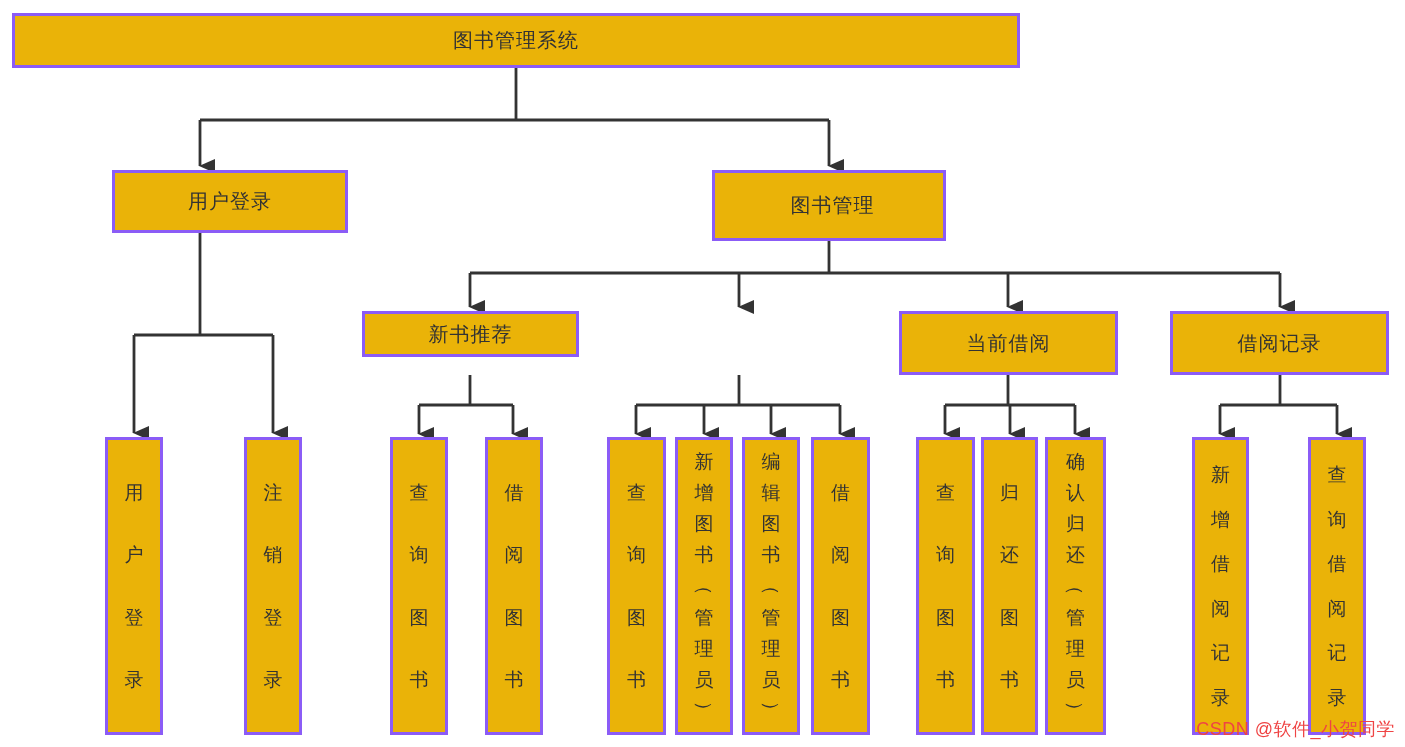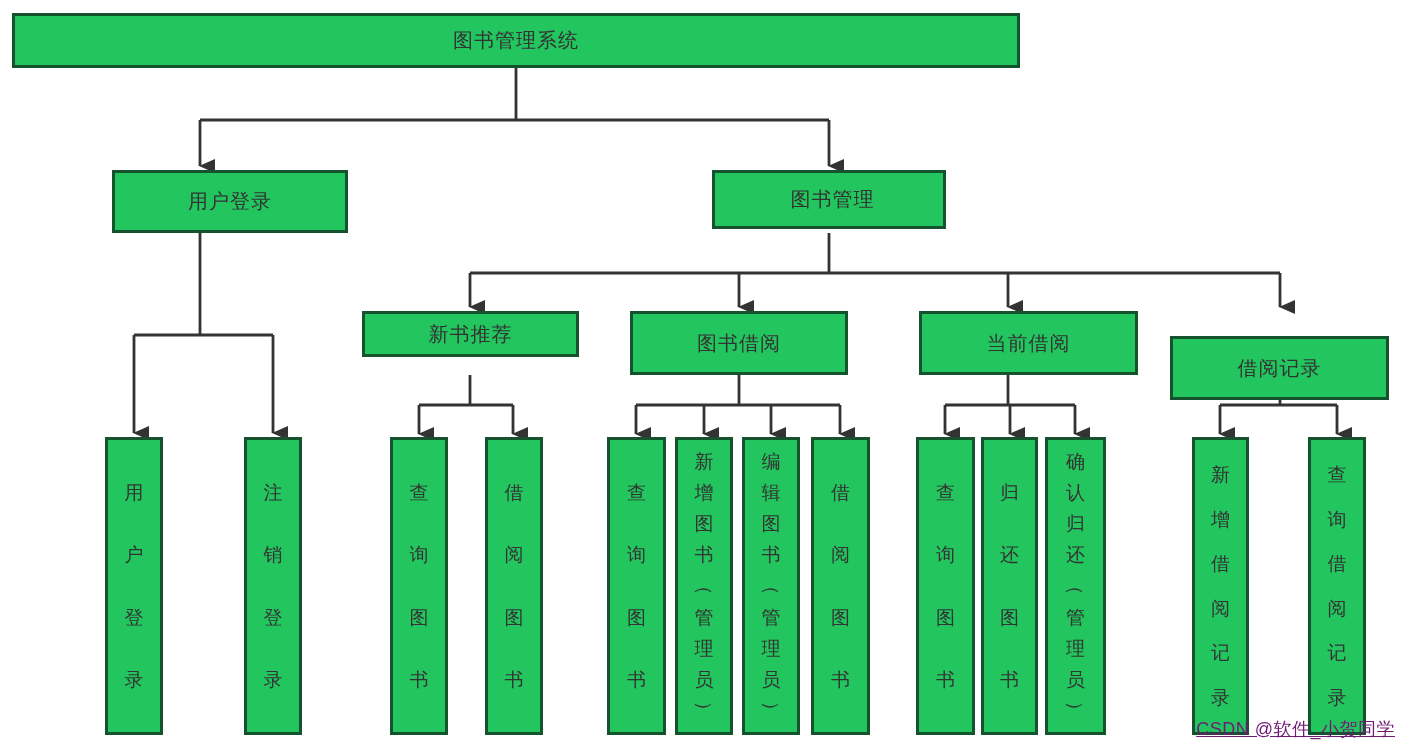--- a/index.html
+++ b/index.html
@@ -19,22 +19,22 @@
   #connectors {
     position: absolute;
     left: 0;
     top: 0;
     width: 1405px;
     height: 747px;
     z-index: 1;
   }
   .box {
     position: absolute;
-    background: #22c55e;
-    border: 3px solid #14532d;
+    background: #eab308;
+    border: 3px solid #8b5cf6;
     box-sizing: border-box;
     display: flex;
     align-items: center;
     justify-content: center;
     z-index: 2;
   }
   .hbox {
     font-size: 20px;
     letter-spacing: 1px;
     white-space: nowrap;
@@ -48,25 +48,25 @@
     display: block;
     line-height: 1;
     height: 19px;
   }
   .vchar.rot {
     transform: rotate(90deg);
   }
   
   #n-root            { left: 12px;   top: 13px;  width: 1008px; height: 55px; }
   #n-user-login      { left: 82px;   top: 170px; width: 236px;  height: 63px; margin-left: 30px; }
-  #n-book-mgmt       { left: 712px;  top: 170px; width: 234px;  height: 59px; padding-left: 7px; }
+  #n-book-mgmt       { left: 712px;  top: 170px; width: 234px;  height: 71px; padding-left: 7px; }
   #n-new-book        { left: 362px;  top: 311px; width: 217px;  height: 46px; }
   #n-book-borrow     { left: 630px;  top: 311px; width: 218px;  height: 64px; }
-  #n-current-borrow  { left: 919px;  top: 311px; width: 219px;  height: 64px; }
-  #n-borrow-records  { left: 1170px; top: 311px; width: 219px;  height: 64px; margin-top: 25px; }
+  #n-current-borrow  { left: 899px;  top: 311px; width: 219px;  height: 64px; }
+  #n-borrow-records  { left: 1170px; top: 311px; width: 219px;  height: 64px; }
   .leaf              { top: 437px; height: 298px; width: 58px; }
   #l-user-login      { left: 105px; }
   #l-logout          { left: 244px; }
   #l-query-books-1   { left: 390px; }
   #l-borrow-books-1  { left: 485px; }
   #l-query-books-2   { left: 607px; width: 59px; }
   #l-add-books       { left: 675px; }
   #l-edit-books      { left: 742px; }
   #l-borrow-books-2  { left: 811px; width: 59px; }
   #l-query-books-3   { left: 916px; width: 59px; }
@@ -138,21 +138,20 @@
       <line x1="1337" y1="405" x2="1337" y2="434" marker-end="url(#arrow)"></line>
     </g>
   </svg>
 
   <div id="n-root" class="box hbox">图书管理系统</div>
 
   <div id="n-user-login" class="box hbox">用户登录</div>
   <div id="n-book-mgmt" class="box hbox">图书管理</div>
 
   <div id="n-new-book" class="box hbox">新书推荐</div>
-  <div id="n-book-borrow" class="box hbox">图书借阅</div>
   <div id="n-current-borrow" class="box hbox">当前借阅</div>
   <div id="n-borrow-records" class="box hbox">借阅记录</div>
 
   <div id="l-user-login" class="box vbox leaf">
       <span class="vchar">用</span>
       <span class="vchar">户</span>
       <span class="vchar">登</span>
       <span class="vchar">录</span>
     </div>
   <div id="l-logout" class="box vbox leaf">
@@ -244,14 +243,14 @@
     </div>
   <div id="l-query-record" class="box vbox leaf">
       <span class="vchar">查</span>
       <span class="vchar">询</span>
       <span class="vchar">借</span>
       <span class="vchar">阅</span>
       <span class="vchar">记</span>
       <span class="vchar">录</span>
     </div>
 
-  <div id="watermark" style="color: #701a75; text-decoration: underline;">CSDN @软件_小贺同学</div>
+  <div id="watermark" style="color: #ef4444;">CSDN @软件_小贺同学</div>
 </div>
 
 </body></html>

